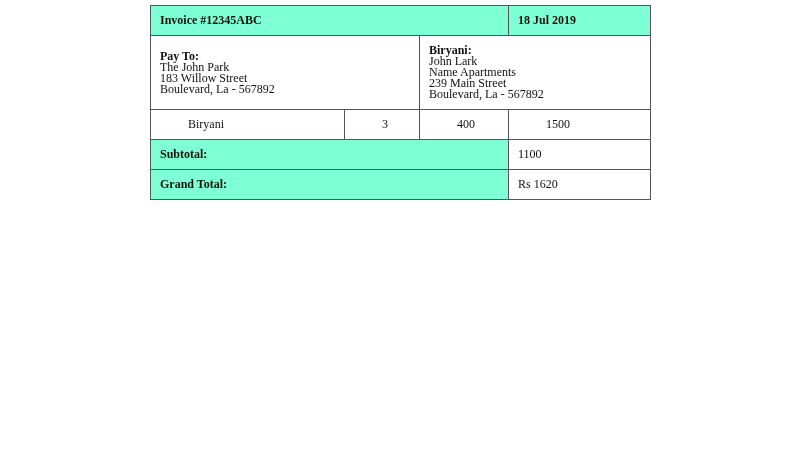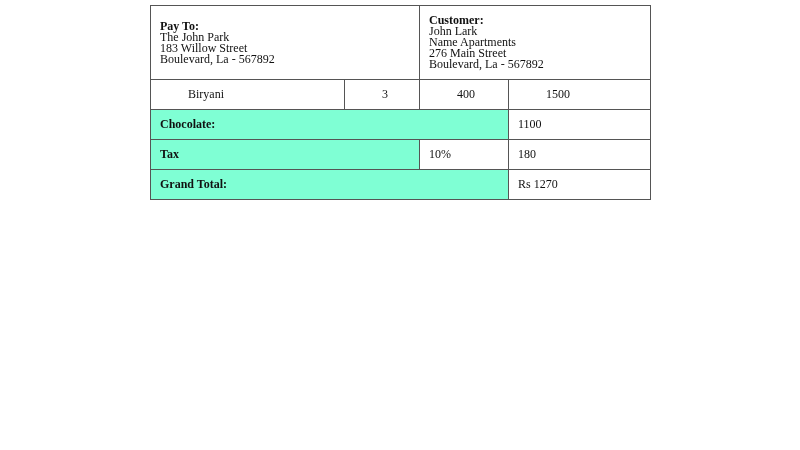--- a/index.html
+++ b/index.html
@@ -43,55 +43,54 @@
 
 <table class="invoice">
   <colgroup>
     <col style="width:194px">
     <col style="width:75px">
     <col style="width:89px">
     <col style="width:142px">
   </colgroup>
 
   <tbody>
+      <tr class="r-head">
+    <td colspan="3" class="hl bold">Invoice #12345ABC</td>
+    <td class="hl bold">18 Jul 2019</td>
+  </tr>
 
   <tr class="r-addr">
     <td colspan="2" style="">
       <span class="addr-line bold">Pay To:</span>
       <span class="addr-line">The John Park</span>
       <span class="addr-line">183 Willow Street</span>
       <span class="addr-line">Boulevard, La - 567892</span>
     </td>
     <td colspan="2">
-      <span class="addr-line bold">Customer:</span>
+      <span class="addr-line bold">Biryani:</span>
       <span class="addr-line">John Lark</span>
       <span class="addr-line">Name Apartments</span>
-      <span class="addr-line">276 Main Street</span>
+      <span class="addr-line">239 Main Street</span>
       <span class="addr-line">Boulevard, La - 567892</span>
     </td>
   </tr>
 
 
   <tr class="r-item">
     <td>Biryani</td>
     <td>3</td>
     <td>400</td>
     <td>1500</td>
   </tr>
 
 
   <tr class="r-sum">
-    <td colspan="3" class="hl bold">Chocolate:</td>
+    <td colspan="3" class="hl bold">Subtotal:</td>
     <td>1100</td>
   </tr>
 
-  <tr class="r-sum">
-    <td colspan="2" class="hl bold">Tax</td>
-    <td>10%</td>
-    <td>180</td>
-  </tr>
 
   <tr class="r-sum">
     <td colspan="3" class="hl bold">Grand Total:</td>
-    <td>Rs 1270</td>
+    <td>Rs 1620</td>
   </tr>
 </tbody>
   </table>
 
 </body></html>

